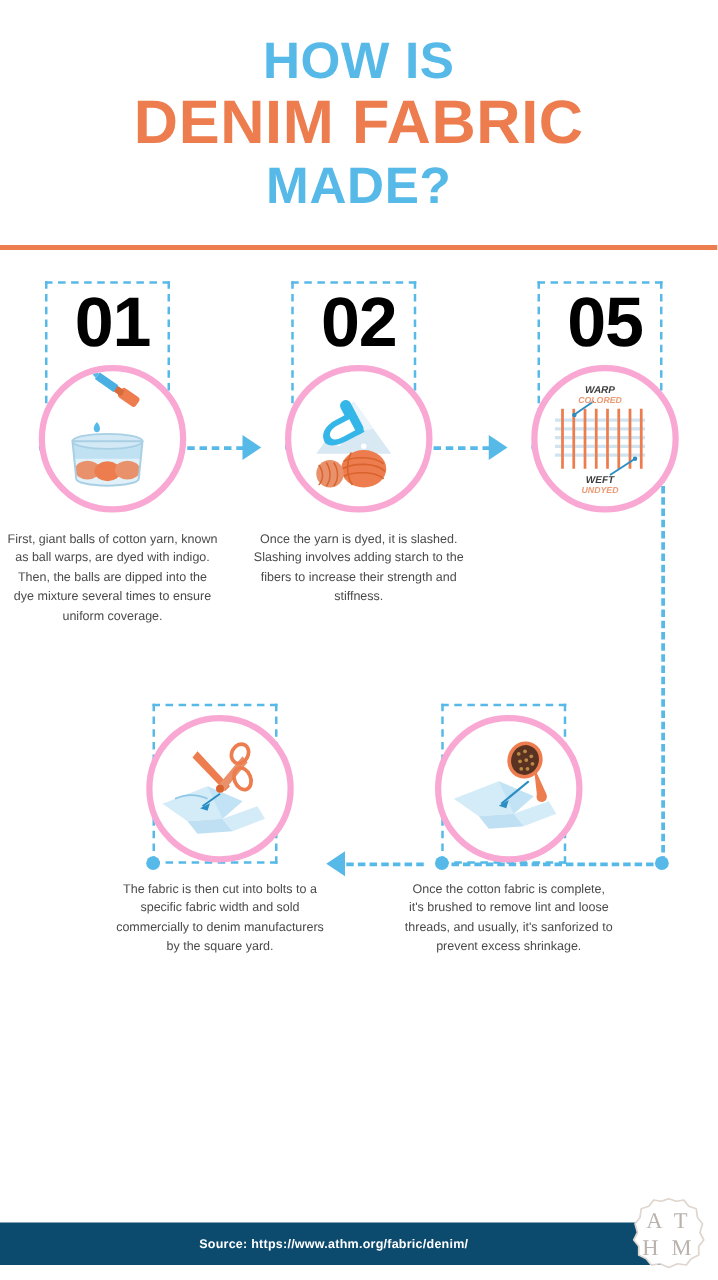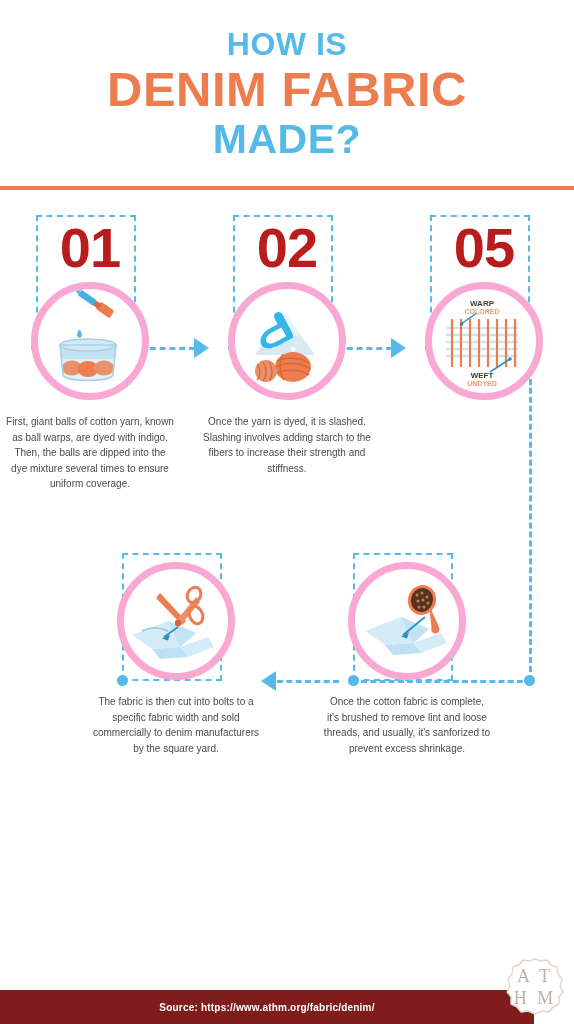--- a/index.html
+++ b/index.html
@@ -19,21 +19,21 @@
   .header {
     padding-top: 28px;
     text-align: center;
   }
   .title-line {
     font-weight: bold;
     letter-spacing: 0.5px;
     line-height: 1.02;
   }
   .title-l1 {
-    font-size: 32px;
+    font-size: 41px;
     color: #56b9e8;
   }
   .title-l2 {
     font-size: 49px;
     color: #ed7d4e;
     margin-top: 4px;
   }
   .title-l3 {
     font-size: 41px;
     color: #56b9e8;
@@ -88,53 +88,54 @@
 
   
   .step {
     position: absolute;
     width: 180px;
     text-align: center;
   }
   .step-num {
     font-size: 56px;
     font-weight: bold;
-    color: #b91c1c;
+    color: #000000;
     letter-spacing: -1px;
     line-height: 1;
     height: 58px;
   }
   .circle {
     position: relative;
     width: 118px;
     height: 118px;
     margin: 4px auto 0 auto;
-    border: 7px solid #f9a8d4;
+    border: 5px solid #f9a8d4;
     border-radius: 50%;
     box-sizing: border-box;
     background: #fff;
     overflow: hidden;
+    font-style: italic;
   }
   .circle svg { display: block; }
   .step-text {
     margin-top: 14px;
     font-size: 10px;
     line-height: 1.55;
     color: #4a4a4a;
     padding: 0 6px;
   }
 
   
   .footer-bar {
     position: absolute;
     left: 0;
-    bottom: 0;
+    bottom: 12px;
     width: 534px;
     height: 34px;
-    background: #7f1d1d;
+    background: #0c4a6e;
     display: flex;
     align-items: center;
     justify-content: center;
   }
   .footer-text {
     color: #ffffff;
     font-size: 10px;
     font-weight: bold;
     letter-spacing: 0.2px;
   }

